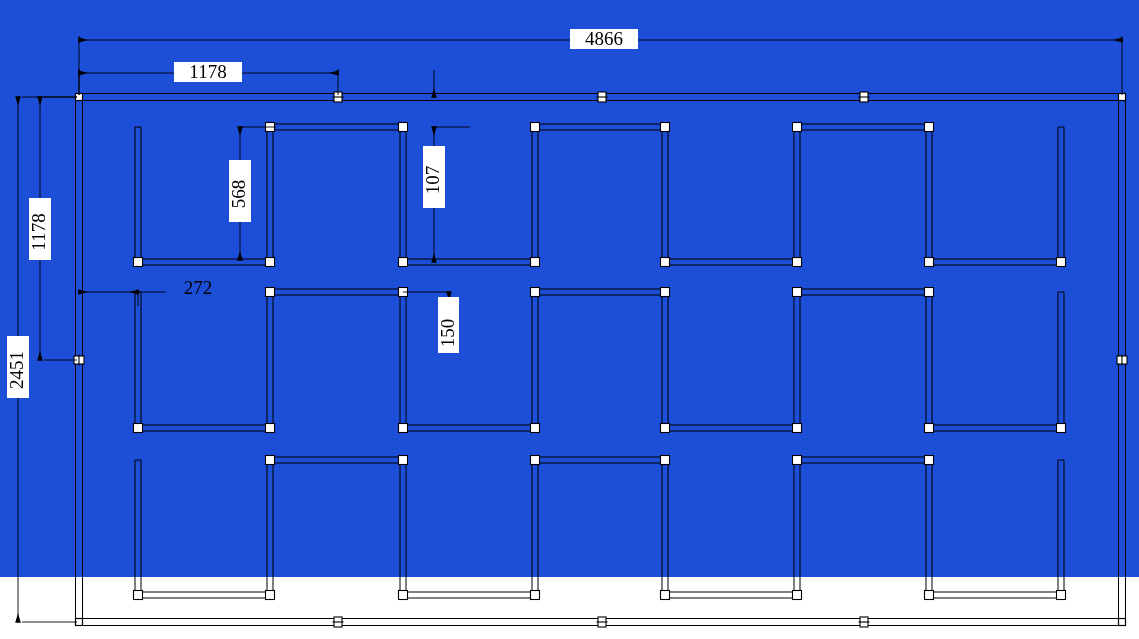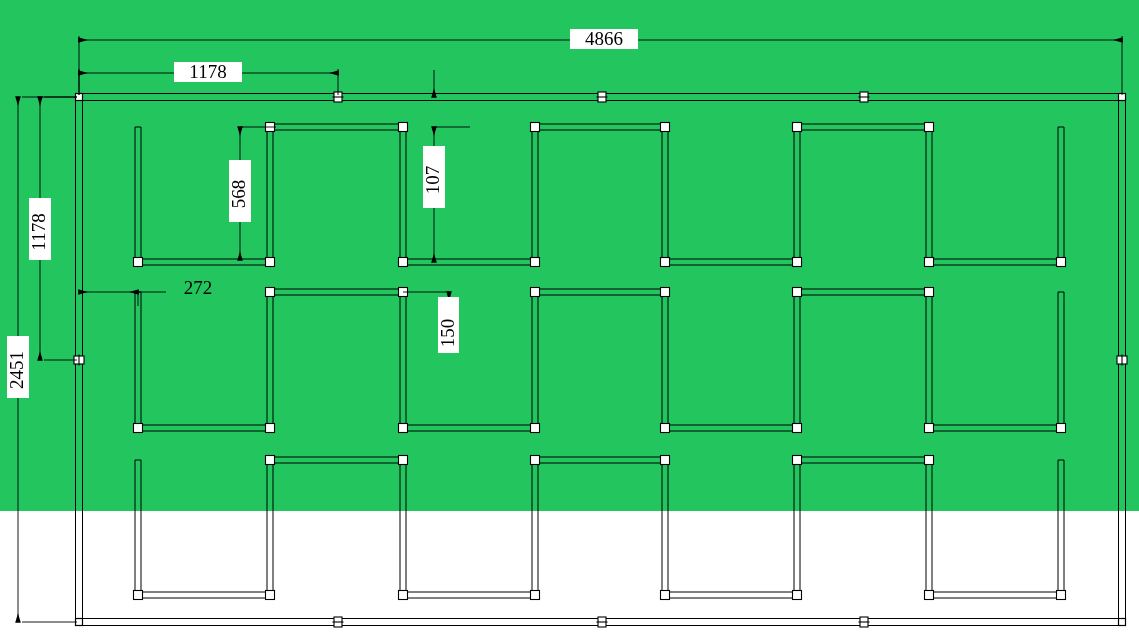--- a/index.html
+++ b/index.html
@@ -1,21 +1,21 @@
 <!DOCTYPE html>
 <html><head>
 <meta charset="utf-8">
 <title>Rack Frame Assembly Drawing</title>
 <style>
   html,body{margin:0;padding:0;background:#ffffff;}
   body{
     font-family:"Liberation Serif", serif;
     width:1139px;height:639px;overflow:hidden;
   }
-  #drawing-root{position:relative;width:1139px;height:511px;background:#22c55e;}
+  #drawing-root{position:relative;width:1139px;height:577px;background:#1d4ed8;}
   svg#cad{display:block;width:1139px;height:639px;}
   text{font-family:"Liberation Serif", serif;fill:#000;}
 </style>
 </head>
 <body>
 
 <div id="drawing-root">
   <svg id="cad" viewBox="0 0 1139 639" xmlns="http://www.w3.org/2000/svg">
     <defs>
       <marker id="arrIn" viewBox="0 0 12 8" refX="11" refY="4" markerWidth="11" markerHeight="7" orient="auto-start-reverse">

